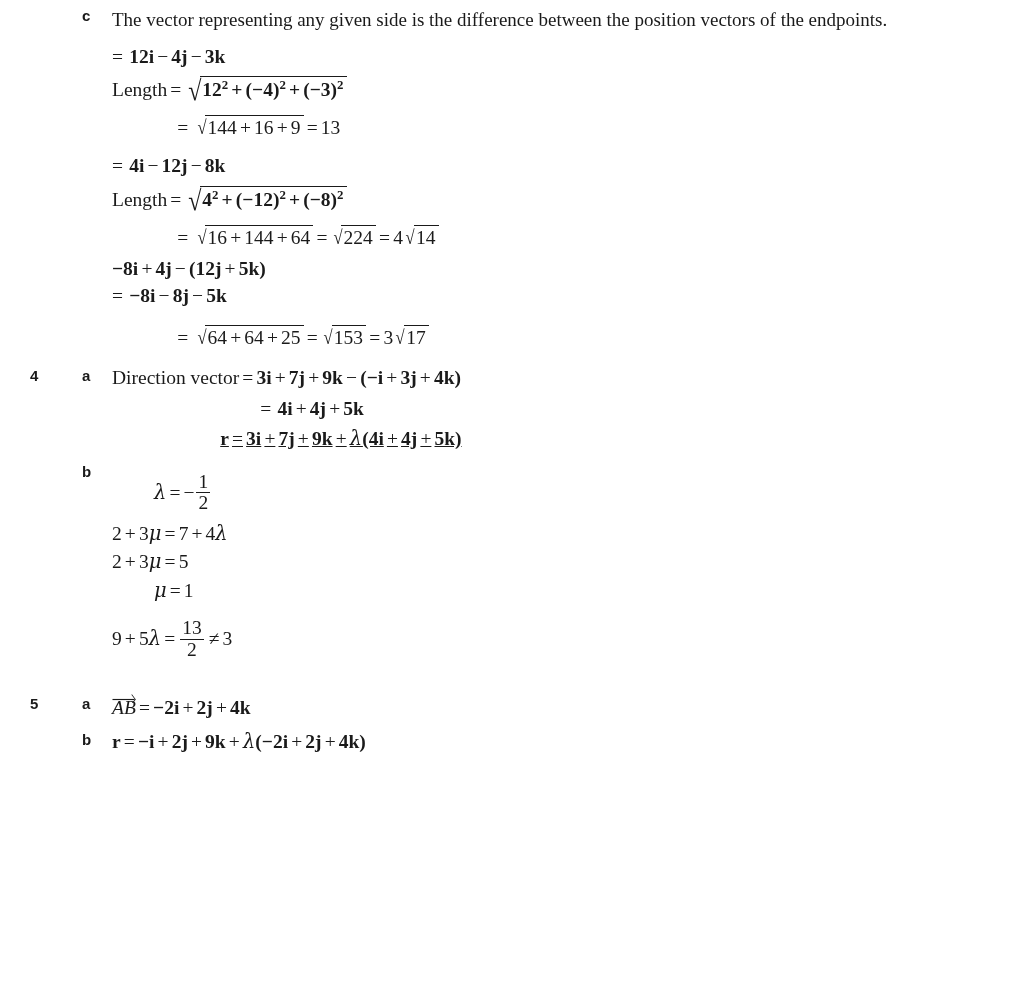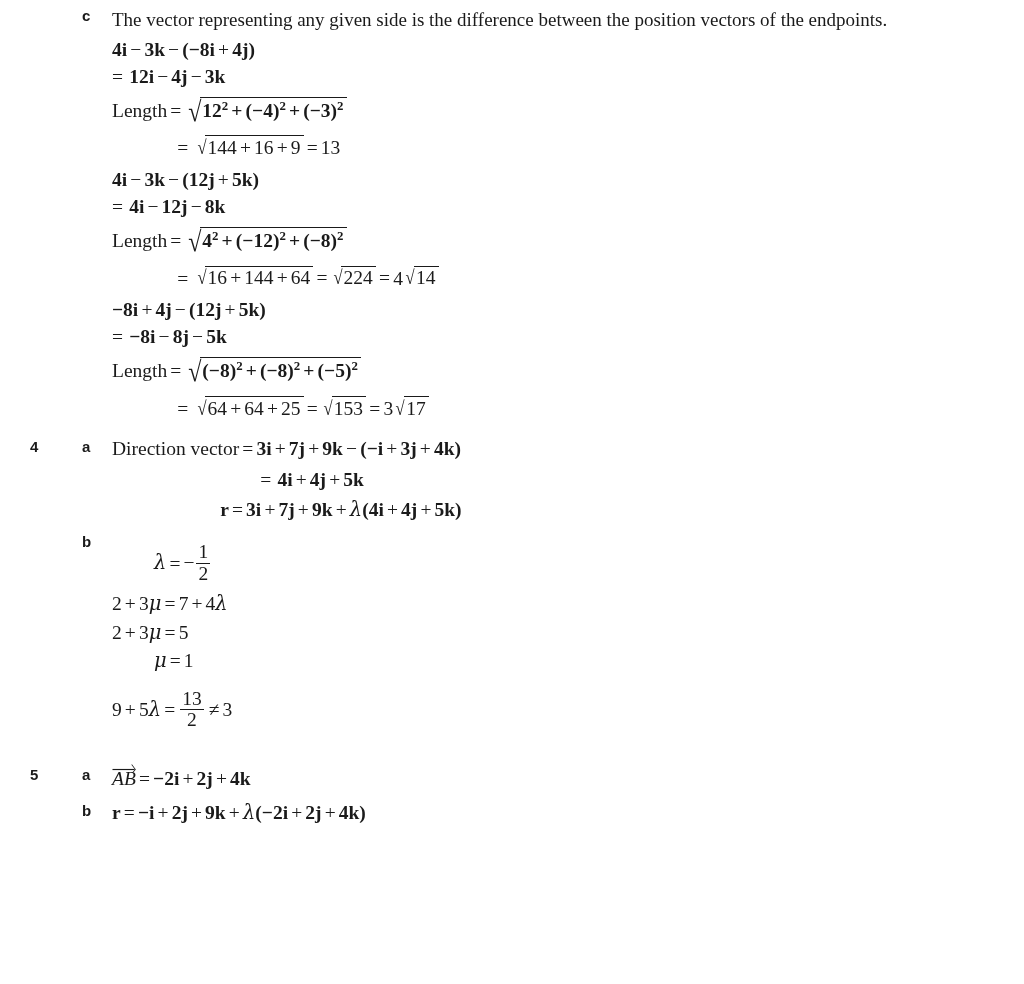--- a/index.html
+++ b/index.html
@@ -132,56 +132,54 @@
     pointer-events: none;
   }
   .overarrow .arw svg { display: block; width: 100%; height: 100%; }
 
   
   .gap-sm { height: 8px; }
   .gap-md { height: 14px; }
   .gap-lg { height: 20px; }
   .ml2  { padding-left: 2.15em; }
   .ml3  { padding-left: 3.35em; }
-  .ml5  { padding-left: 5.55em; }
+  .ml5  { padding-left: 5.55em; text-decoration: underline; }
   .ml7  { padding-left: 7.60em; }
   .ml8  { padding-left: 2.70em; }
 </style>
 </head>
 <body>
 
 <div class="page">
 
   <div class="qrow" style="padding-top:8px;">
     <div class="plabel">c</div>
     <div class="body">
 
       <div class="prose">The vector representing any given side is the difference between the position vectors of the endpoints.</div>
 
       <div class="gap-sm"></div>
 
       <div class="math">
 
-        <span class="mline"><span class="vb">4i</span><span class="op">−</span><span class="vb">3k</span><span class="op">−</span><span class="vb">(−8i</span><span class="op">+</span><span class="vb">4j)</span></span>
 
         <div style="height:7px"></div>
 
         <span class="mline">=<span class="op"></span><span class="vb">12i</span><span class="op">−</span><span class="vb">4j</span><span class="op">−</span><span class="vb">3k</span></span>
 
         <div style="height:9px"></div>
 
         <span class="mline"><span>Length</span><span class="op">=</span><span class="sqrt tall"><span class="rad">√</span><span class="radicand">12<span class="sup">2</span><span class="op">+</span>(−4)<span class="sup">2</span><span class="op">+</span>(−3)<span class="sup">2</span></span></span></span>
 
         <div style="height:9px"></div>
 
         <span class="mline ml3">=<span class="op"></span><span class="sqrt"><span class="rad">√</span><span class="radicand">144<span class="op">+</span>16<span class="op">+</span>9</span></span><span class="op">=</span>13</span>
 
         <div style="height:11px"></div>
 
-        <span class="mline"><span class="vb">4i</span><span class="op">−</span><span class="vb">3k</span><span class="op">−</span><span class="vb">(12j</span><span class="op">+</span><span class="vb">5k)</span></span>
 
         <div style="height:7px"></div>
 
         <span class="mline">=<span class="op"></span><span class="vb">4i</span><span class="op">−</span><span class="vb">12j</span><span class="op">−</span><span class="vb">8k</span></span>
 
         <div style="height:9px"></div>
 
         <span class="mline"><span>Length</span><span class="op">=</span><span class="sqrt tall"><span class="rad">√</span><span class="radicand">4<span class="sup">2</span><span class="op">+</span>(−12)<span class="sup">2</span><span class="op">+</span>(−8)<span class="sup">2</span></span></span></span>
 
         <div style="height:9px"></div>
@@ -191,21 +189,20 @@
         <div style="height:11px"></div>
 
         <span class="mline"><span class="vb">−8i</span><span class="op">+</span><span class="vb">4j</span><span class="op">−</span><span class="vb">(12j</span><span class="op">+</span><span class="vb">5k)</span></span>
 
         <div style="height:7px"></div>
 
         <span class="mline">=<span class="op"></span><span class="vb">−8i</span><span class="op">−</span><span class="vb">8j</span><span class="op">−</span><span class="vb">5k</span></span>
 
         <div style="height:9px"></div>
 
-        <span class="mline"><span>Length</span><span class="op">=</span><span class="sqrt tall"><span class="rad">√</span><span class="radicand">(−8)<span class="sup">2</span><span class="op">+</span>(−8)<span class="sup">2</span><span class="op">+</span>(−5)<span class="sup">2</span></span></span></span>
 
         <div style="height:9px"></div>
 
         <span class="mline ml3">=<span class="op"></span><span class="sqrt"><span class="rad">√</span><span class="radicand">64<span class="op">+</span>64<span class="op">+</span>25</span></span><span class="op">=</span><span class="sqrt"><span class="rad">√</span><span class="radicand">153</span></span><span class="op">=</span>3<span class="sqrt"><span class="rad">√</span><span class="radicand">17</span></span></span>
 
       </div>
     </div>
   </div>
 
   <div class="gap-lg"></div>

